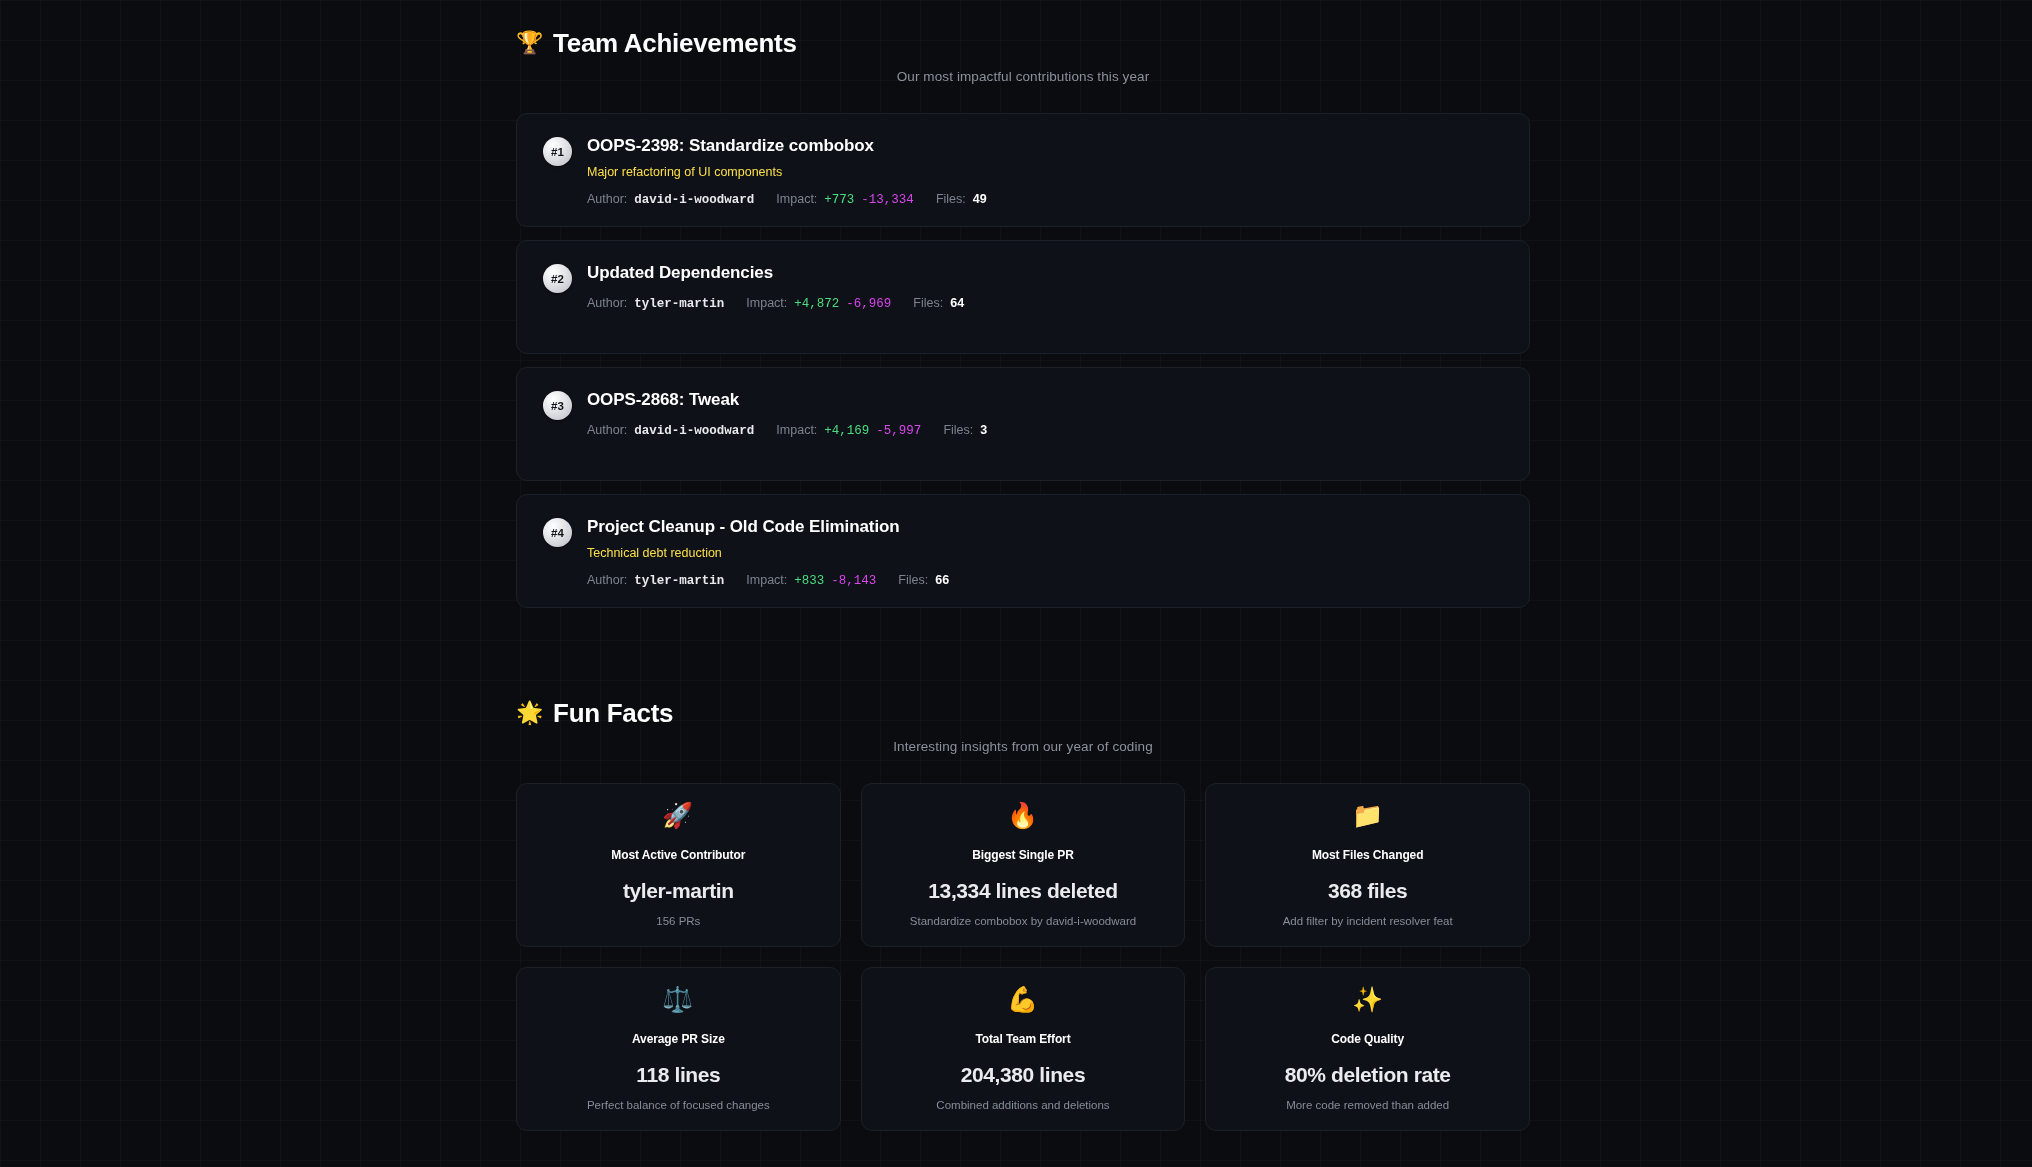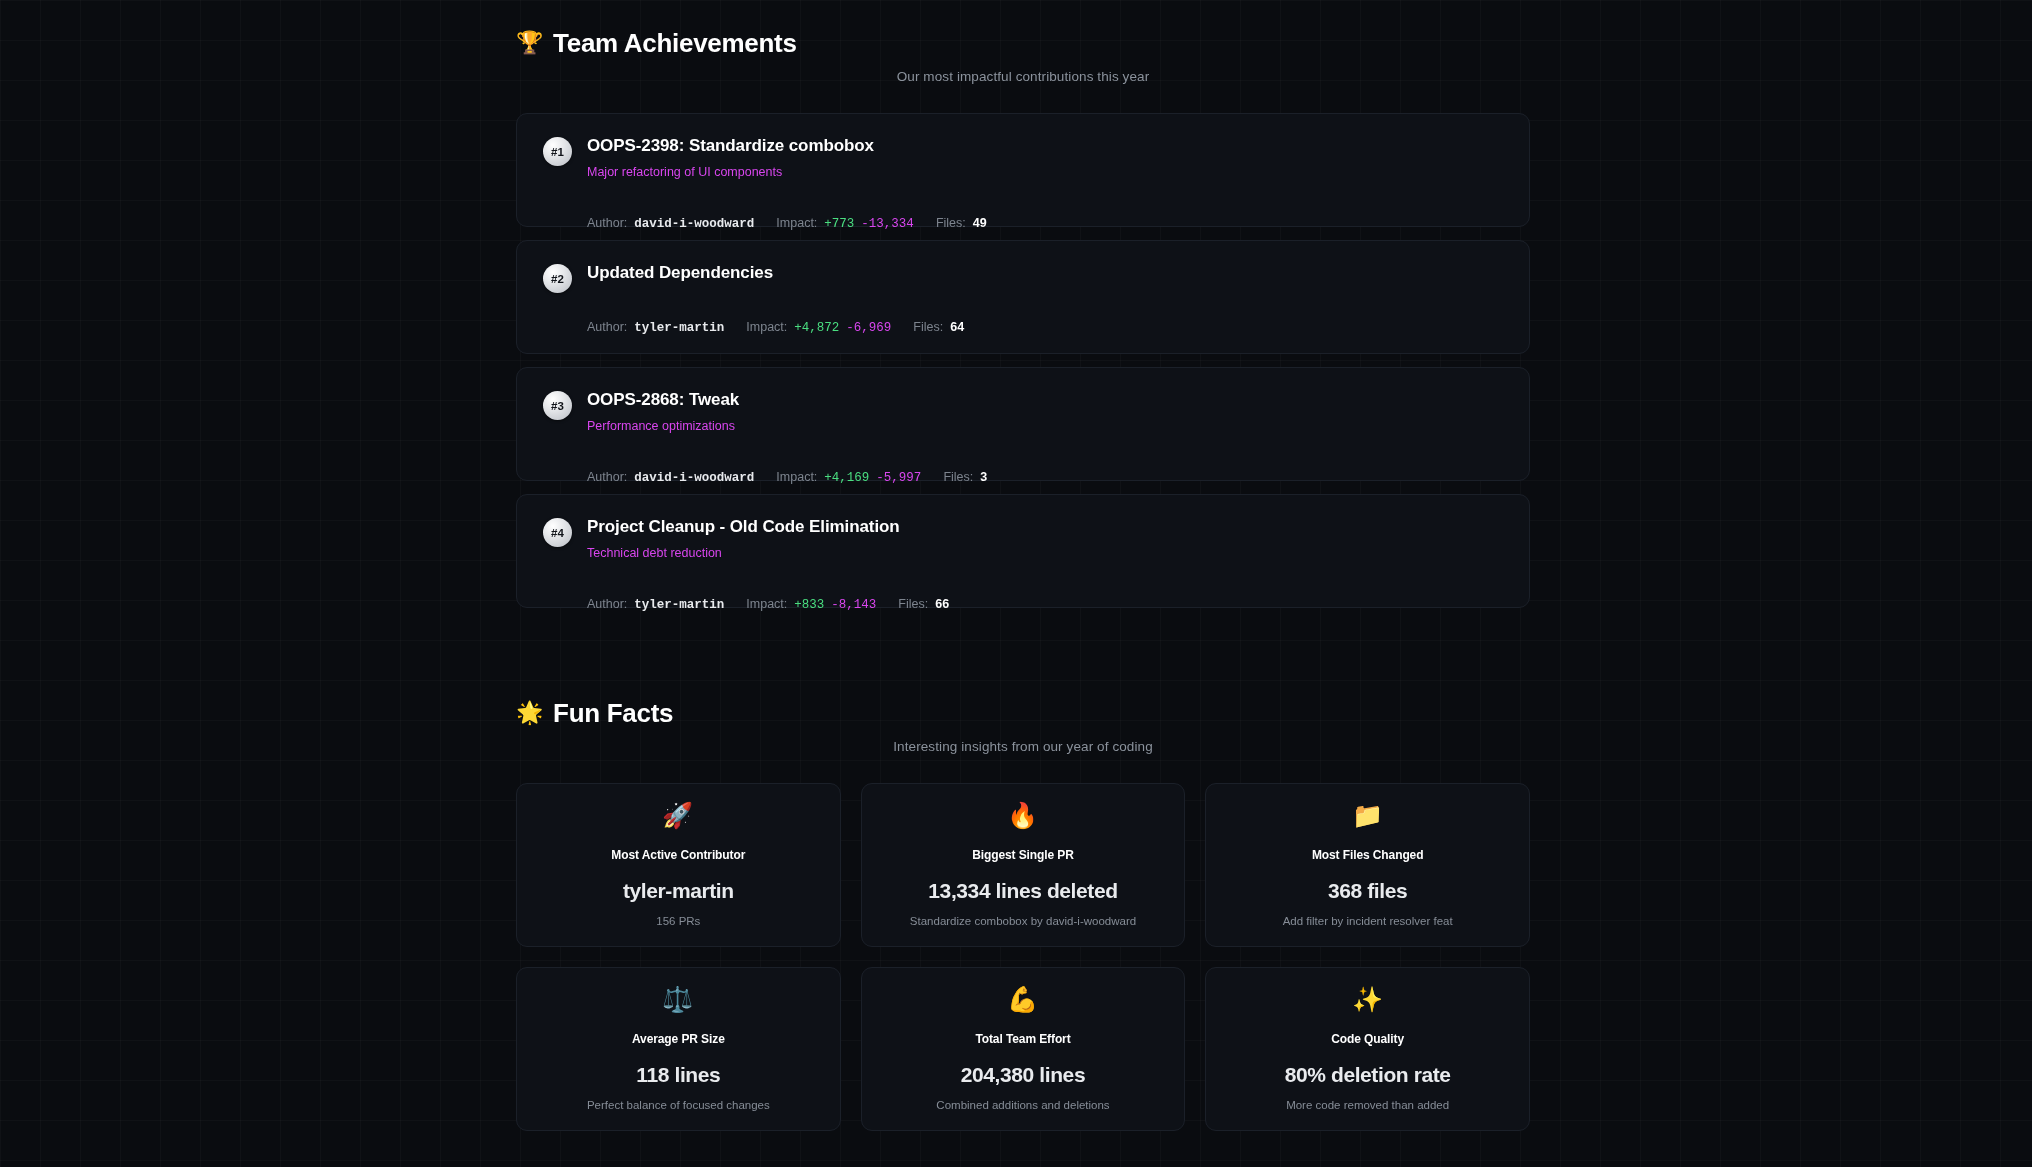--- a/index.html
+++ b/index.html
@@ -99,36 +99,35 @@
   .ach-title {
     font-size: 17px;
     font-weight: bold;
     color: #ffffff;
     letter-spacing: -0.1px;
     line-height: 1.2;
   }
   .ach-desc {
     margin-top: 9px;
     font-size: 12.5px;
-    color: #d946ef;
+    color: #fde047;
   }
   .ach-meta {
     margin-top: 13px;
     display: flex;
     align-items: baseline;
     font-size: 12.5px;
     color: #7d848e;
   }
   .meta-group {
     display: flex;
     align-items: baseline;
     gap: 7px;
     margin-right: 22px;
     white-space: nowrap;
-    margin-top: 24px;
   }
   .meta-group:last-child { margin-right: 0; }
   .meta-label { color: #7d848e; }
   .meta-mono {
     font-family: "Liberation Mono", monospace;
     font-size: 12.5px;
     color: #e8eaed;
     font-weight: bold;
   }
   .add {
@@ -251,21 +250,20 @@
             </div>
           </div>
         </div>
       </div>
 
       <div class="ach-card">
         <div class="ach-inner">
           <div class="rank-badge">#3</div>
           <div class="ach-body">
             <div class="ach-title">OOPS-2868: Tweak</div>
-            <div class="ach-desc">Performance optimizations</div>
             <div class="ach-meta">
               <span class="meta-group">
                 <span class="meta-label">Author:</span>
                 <span class="meta-mono">david-i-woodward</span>
               </span>
               <span class="meta-group">
                 <span class="meta-label">Impact:</span>
                 <span class="add">+4,169</span>
                 <span class="del">-5,997</span>
               </span>

